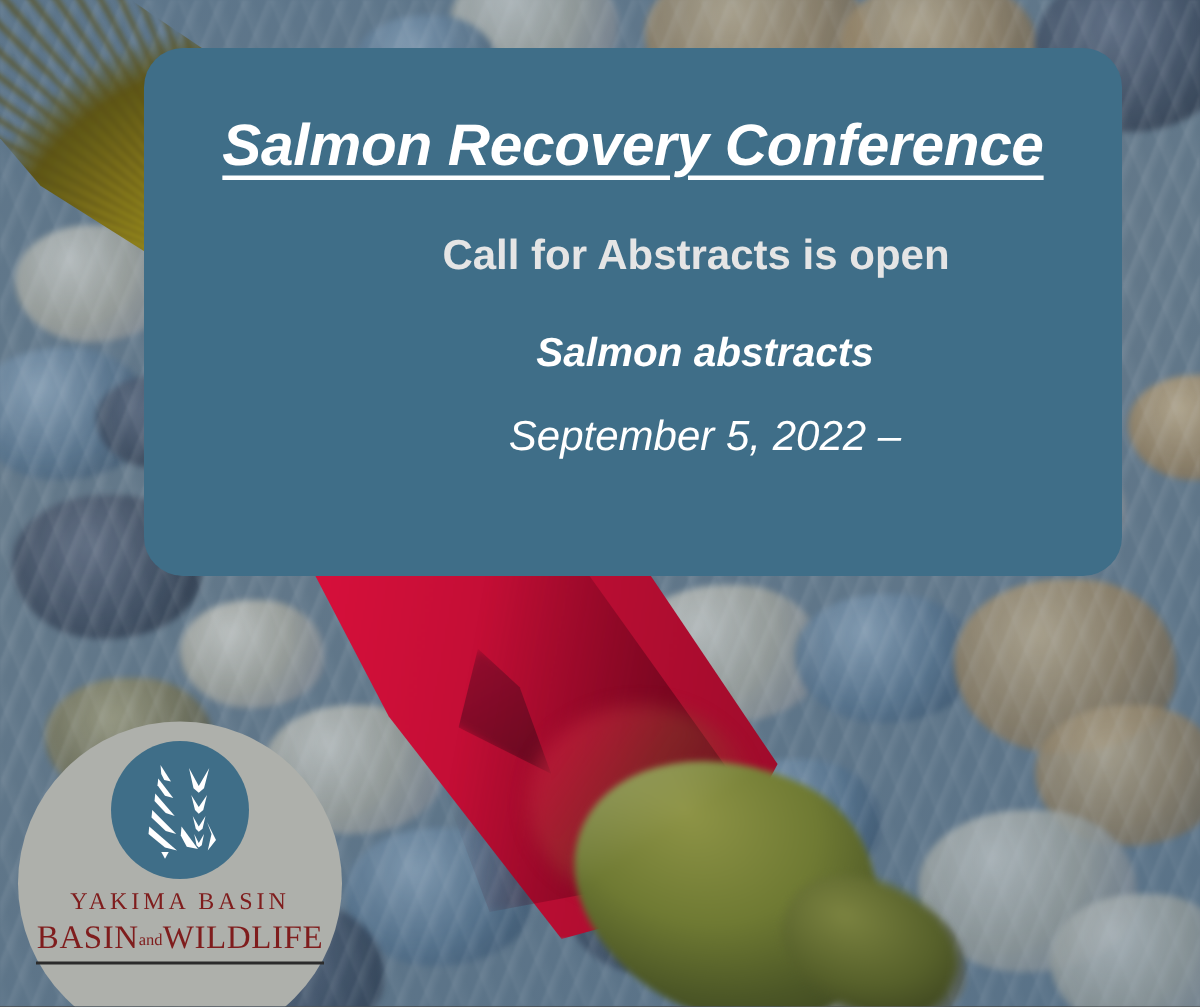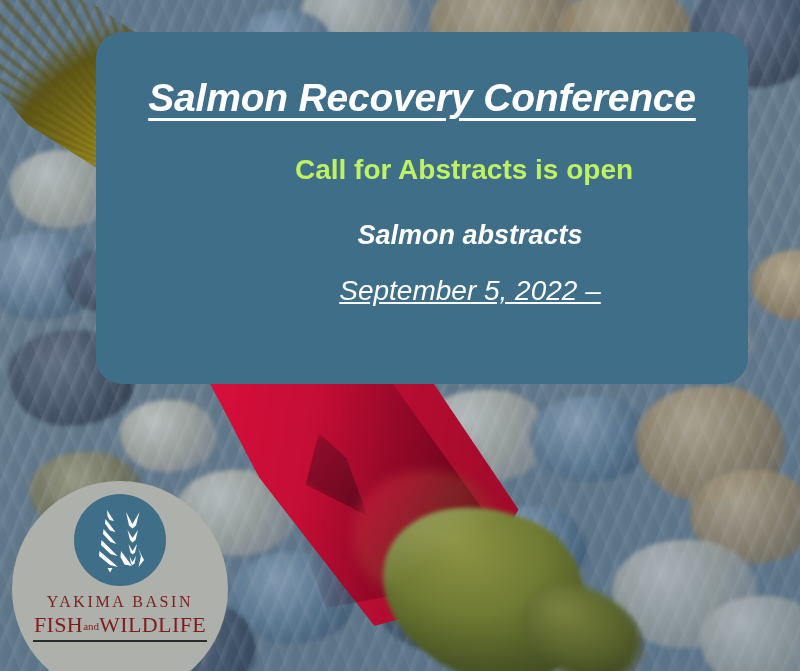--- a/index.html
+++ b/index.html
@@ -159,21 +159,21 @@
     font-style:italic;
     text-decoration:underline;
     text-underline-offset:7px;
     text-decoration-thickness:3px;
     letter-spacing:-.2px;
     white-space:nowrap;
   }
   .panel-sub{
     position:absolute;left:104px;right:20px;top:122px;
     text-align:center;
-    color:#bef264;
+    color:#e5e5e5;
     font-size:28px;
     font-weight:bold;
     white-space:nowrap;
   }
   .panel-cta{
     position:absolute;left:104px;right:8px;top:188px;
     text-align:center;
     color:#ffffff;
     font-size:27px;
     font-weight:bold;
@@ -181,21 +181,21 @@
     white-space:nowrap;
   }
   .panel-dates{
     position:absolute;left:104px;right:8px;top:236px;
     text-align:center;
     color:#ffffff;
     font-size:28px;
     font-style:italic;
     line-height:46px;
   }
-  .panel-dates div{white-space:nowrap;text-decoration:underline;}
+  .panel-dates div{white-space:nowrap;}
 
   
   .logo{
     position:absolute;left:12px;top:481px;width:216px;height:216px;
     border-radius:50%;
     background:#aeb0ab;
   }
   .logo-emblem{
     position:absolute;left:50%;top:13px;transform:translateX(-50%);
     width:92px;height:92px;border-radius:50%;
@@ -304,17 +304,17 @@
           <path d="M54.5 50 L58.5 57 L63 50 L61 58.5 L58.5 60.5 L56.5 58.5 Z"></path>
           <path d="M55.5 62 L58.5 68 L62 62 L60.5 69.5 L58.5 71 L57 69.5 Z"></path>
           <path d="M47 57 L58 72 L50.5 70.5 L46.5 63 Z"></path>
           <path d="M64 54 L70 66 L64.5 73 L67 62 Z"></path>
         </g>
       </svg>
     </div>
 
     <div class="logo-words">
       <div class="lw1">YAKIMA BASIN</div>
-      <div><span class="lw2"><span>FISH</span><span class="and">and</span><span>WILDLIFE</span></span></div>
+      <div><span class="lw2"><span>BASIN</span><span class="and">and</span><span>WILDLIFE</span></span></div>
     </div>
   </div>
 
 </div>
 
 </body></html>

